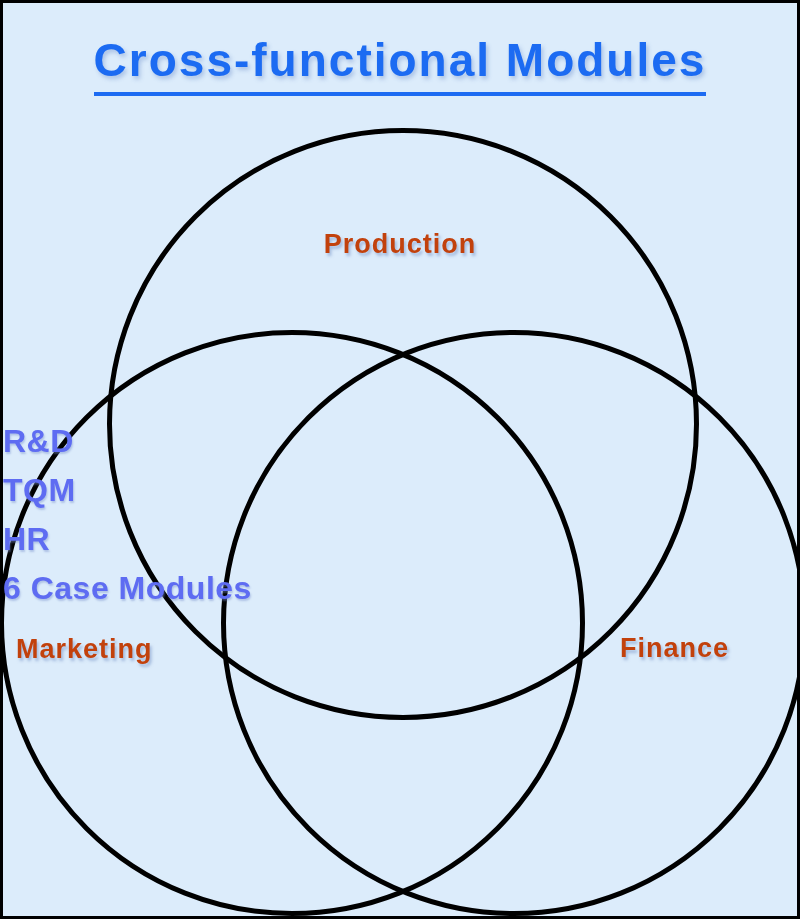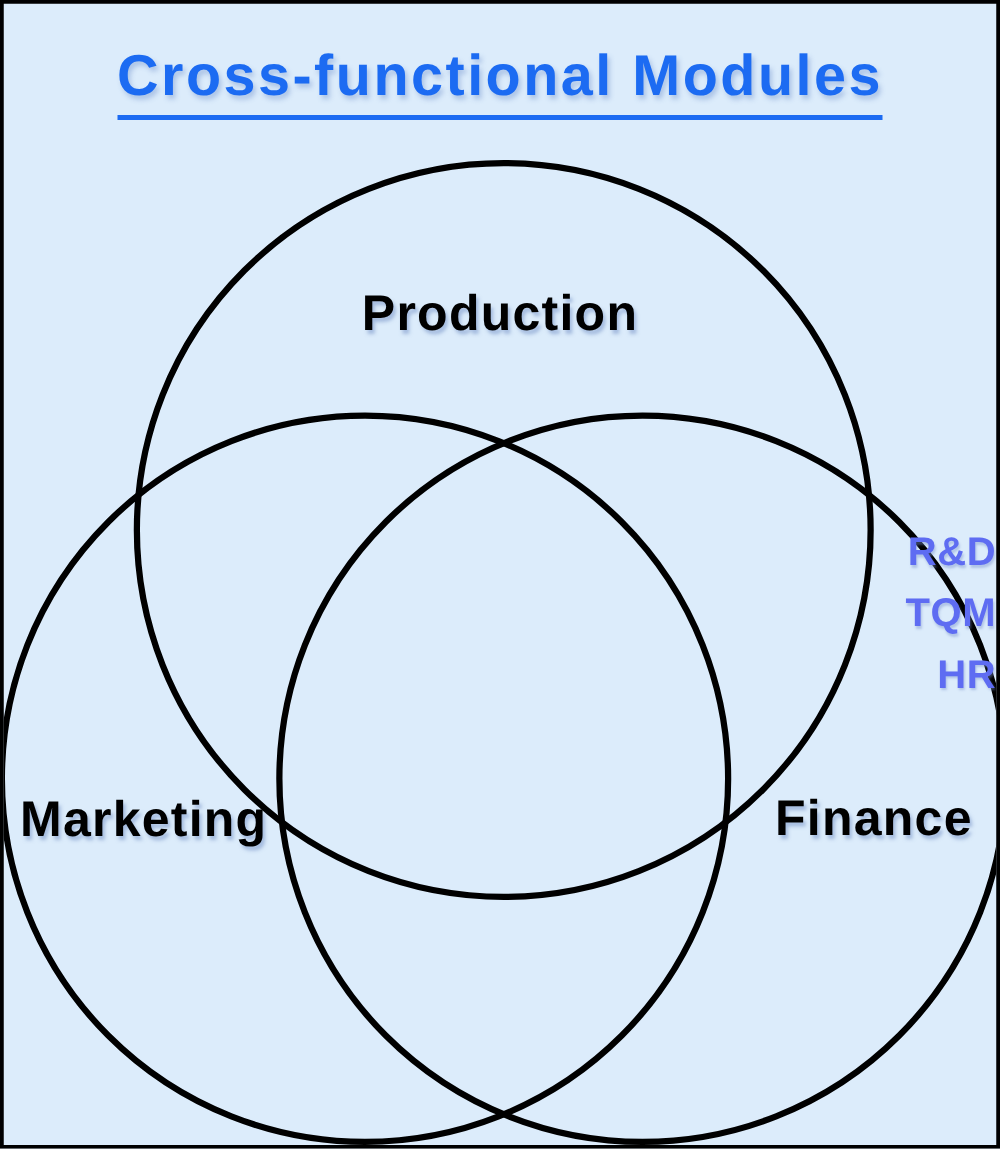--- a/index.html
+++ b/index.html
@@ -63,23 +63,23 @@
     left: 218px;
     top: 327px;
     width: 586px;
     height: 586px;
   }
 
   
   .set-label {
     position: absolute;
     font-weight: bold;
-    font-size: 40px;
+    font-size: 27px;
     letter-spacing: 1px;
-    color: #000000;
+    color: #c2410c;
     text-shadow: 2px 3px 3px rgba(110, 140, 195, 0.5);
     white-space: nowrap;
   }
   .label-production {
     top: 226px;
     left: 0;
     width: 100%;
     text-align: center;
   }
   .label-marketing {
@@ -90,21 +90,21 @@
     top: 630px;
     left: 617px;
   }
 
   
   .center-items {
     position: absolute;
     top: 414px;
     left: 0;
     width: 100%;
-    text-align: right;
+    text-align: left;
   }
   .center-line {
     font-size: 32px;
     font-weight: bold;
     letter-spacing: 0.5px;
     line-height: 49px;
     color: #5e6cf2;
     text-shadow: 1px 2px 2px rgba(120, 145, 205, 0.45);
     white-space: nowrap;
   }
@@ -125,15 +125,16 @@
   <div class="set-label label-production">Production</div>
 
   <div class="set-label label-finance">Finance</div>
 
   <div class="set-label label-marketing">Marketing</div>
 
   <div class="center-items">
     <div class="center-line">R&amp;D</div>
     <div class="center-line">TQM</div>
     <div class="center-line">HR</div>
+    <div class="center-line">6 Case Modules</div>
   </div>
 
 </div>
 
 </body></html>

